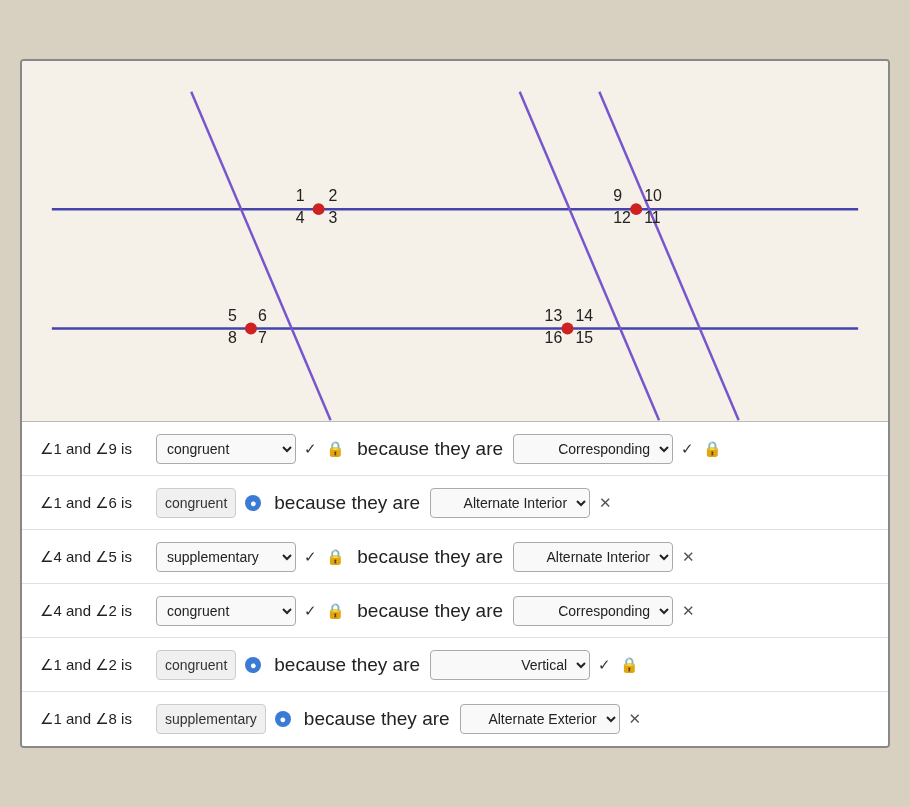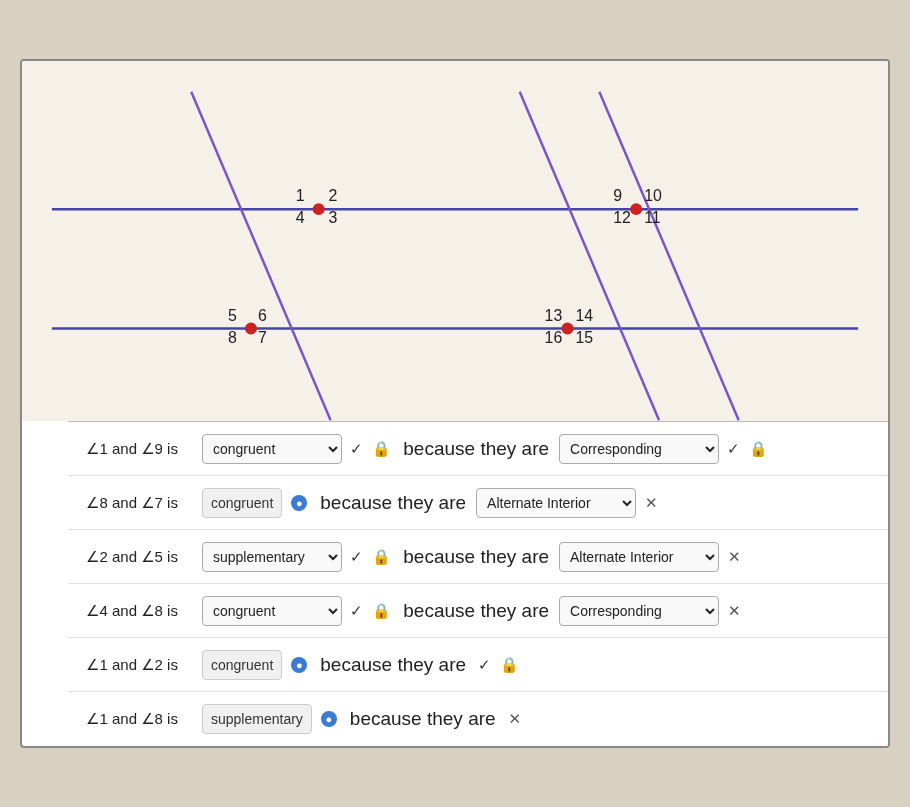--- a/index.html
+++ b/index.html
@@ -24,21 +24,20 @@
       height: 360px;
       overflow: hidden;
     }
     .diagram-svg {
       width: 100%;
       height: 100%;
     }
     .answers-area {
       background: #fff;
       border-top: 1px solid #bbb;
-      margin-left: 46px;
     }
     .answer-row {
       display: flex;
       align-items: center;
       padding: 10px 18px;
       border-bottom: 1px solid #e0e0e0;
       gap: 6px;
       font-size: 15px;
       color: #222;
       min-height: 54px;
@@ -60,20 +59,21 @@
       color: #222;
       appearance: auto;
       cursor: pointer;
       height: 30px;
     }
     .select-box.wide {
       min-width: 140px;
     }
     .select-box.medium {
       min-width: 160px;
+      text-align: right;
     }
     .lock-icon {
       color: #555;
       font-size: 15px;
       margin: 0 2px;
     }
     .status-dot {
       width: 16px;
       height: 16px;
       border-radius: 50%;
@@ -182,55 +182,55 @@
         <option>Alternate Interior</option>
         <option>Alternate Exterior</option>
         <option>Vertical</option>
         <option>Supplementary</option>
       </select>
       <span class="check-mark">✓</span>
       <span class="lock-icon">🔒</span>
     </div>
 
     <div class="answer-row">
-      <span class="angle-text">∠8 and ∠7 is</span>
+      <span class="angle-text">∠1 and ∠6 is</span>
       <span class="static-value">congruent</span>
       <span class="status-dot blue">●</span>
       <span class="because-text">because they are</span>
       <select class="select-box medium">
         <option>Corresponding</option>
         <option selected="">Alternate Interior</option>
         <option>Alternate Exterior</option>
         <option>Vertical</option>
         <option>Supplementary</option>
       </select>
       <span class="x-mark">✕</span>
     </div>
 
     <div class="answer-row">
-      <span class="angle-text">∠2 and ∠5 is</span>
+      <span class="angle-text">∠4 and ∠5 is</span>
       <select class="select-box wide">
         <option>congruent</option>
         <option selected="">supplementary</option>
       </select>
       <span class="check-mark">✓</span>
       <span class="lock-icon">🔒</span>
       <span class="because-text">because they are</span>
       <select class="select-box medium">
         <option>Corresponding</option>
         <option selected="">Alternate Interior</option>
         <option>Alternate Exterior</option>
         <option>Vertical</option>
         <option>Supplementary</option>
       </select>
       <span class="x-mark">✕</span>
     </div>
 
     <div class="answer-row">
-      <span class="angle-text">∠4 and ∠8 is</span>
+      <span class="angle-text">∠4 and ∠2 is</span>
       <select class="select-box wide">
         <option selected="">congruent</option>
         <option>supplementary</option>
       </select>
       <span class="check-mark">✓</span>
       <span class="lock-icon">🔒</span>
       <span class="because-text">because they are</span>
       <select class="select-box medium">
         <option selected="">Corresponding</option>
         <option>Alternate Interior</option>
@@ -239,26 +239,40 @@
         <option>Supplementary</option>
       </select>
       <span class="x-mark">✕</span>
     </div>
 
     <div class="answer-row">
       <span class="angle-text">∠1 and ∠2 is</span>
       <span class="static-value">congruent</span>
       <span class="status-dot blue">●</span>
       <span class="because-text">because they are</span>
+      <select class="select-box medium">
+        <option>Corresponding</option>
+        <option>Alternate Interior</option>
+        <option>Alternate Exterior</option>
+        <option selected="">Vertical</option>
+        <option>Supplementary</option>
+      </select>
       <span class="check-mark">✓</span>
       <span class="lock-icon">🔒</span>
     </div>
 
     <div class="answer-row">
       <span class="angle-text">∠1 and ∠8 is</span>
       <span class="static-value">supplementary</span>
       <span class="status-dot blue">●</span>
       <span class="because-text">because they are</span>
+      <select class="select-box medium">
+        <option>Corresponding</option>
+        <option>Alternate Interior</option>
+        <option selected="">Alternate Exterior</option>
+        <option>Vertical</option>
+        <option>Supplementary</option>
+      </select>
       <span class="x-mark">✕</span>
     </div>
 
   </div>
 </div>
 
 </body></html>

